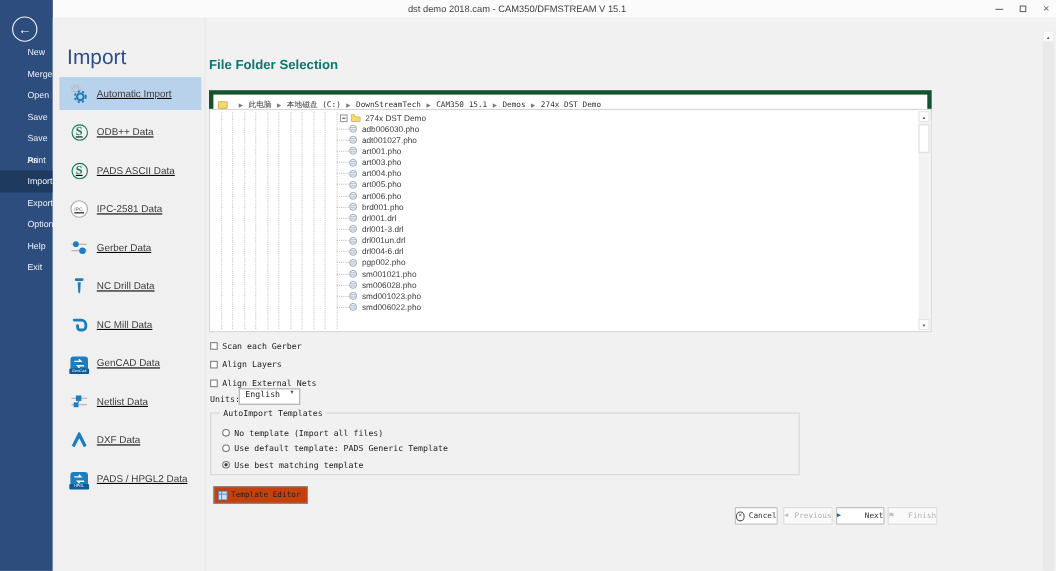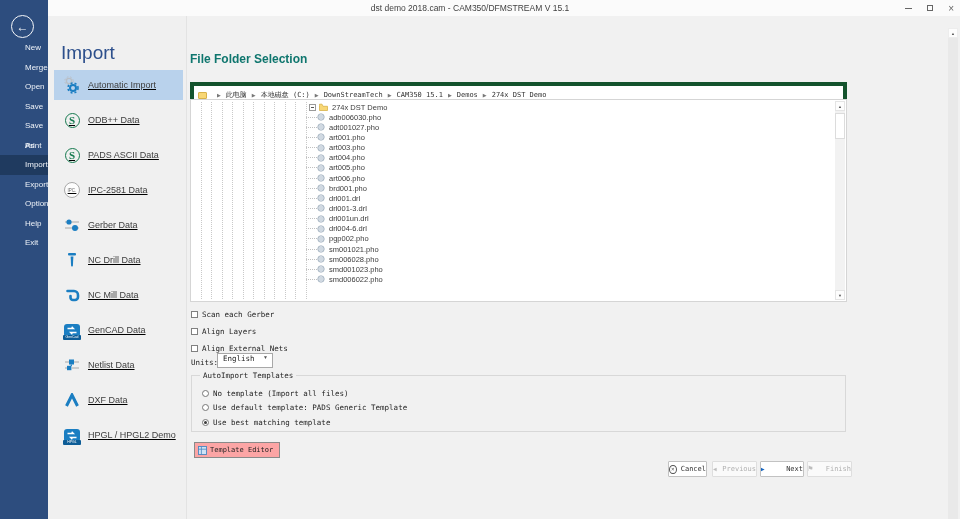--- a/index.html
+++ b/index.html
@@ -77,30 +77,30 @@
            font-family:"DejaVu Sans Mono", monospace; font-size:7.5px; color:#222; }
   .cbox { width:7px; height:7px; border:1px solid #808080; background:#fff; flex:0 0 7px; }
 
   .units-label { position:absolute; left:4px; top:342px; font-family:"DejaVu Sans Mono", monospace;
                  font-size:7.5px; color:#222; }
   .dropdown { position:absolute; left:30px; top:337px; width:56px; height:15px; background:#fff;
               border:1px solid #a8a8a8; display:flex; align-items:flex-start; }
   .dd-value { font-family:"DejaVu Sans Mono", monospace; font-size:7.5px; color:#222; margin-left:5px; flex:1; }
   .dd-arrow { font-size:5px; color:#555; margin-right:4px; }
 
-  .groupbox { position:absolute; left:4px; top:359px; width:655px; height:57px; border:1px solid #d8d8d8; }
+  .groupbox { position:absolute; left:4px; top:359px; width:536px; height:57px; border:1px solid #d8d8d8; }
   .gb-legend { position:absolute; top:-5px; left:8px; background:#f1f1f1; padding:0 3px;
                font-family:"DejaVu Sans Mono", monospace; font-size:7.5px; color:#222; }
   .radrow { position:absolute; left:10px; display:flex; align-items:center; gap:4px;
             font-family:"DejaVu Sans Mono", monospace; font-size:7.5px; color:#222; }
   .radio { width:7px; height:7px; border:1px solid #777; border-radius:50%; background:#fff;
            flex:0 0 7px; display:flex; }
   .radio.sel::after { content:""; width:3px; height:3px; border-radius:50%; background:#3a3a3a; margin:auto; }
 
-  .te-btn { position:absolute; left:7px; top:426px; height:16px; background:#fca5a5; border:1px solid #8a8a8a;
+  .te-btn { position:absolute; left:7px; top:426px; height:16px; background:#c2410c; border:1px solid #8a8a8a;
             display:inline-flex; align-items:center; gap:3px; padding:0 6px 0 3px;
             font-family:"DejaVu Sans Mono", monospace; font-size:7px; color:#222; }
 
   .fbtn { position:absolute; top:445px; height:16px; background:#fff; border:1px solid #c2c2c2; border-radius:1px;
           display:flex; align-items:center; justify-content:space-between; gap:4px;
           font-family:"DejaVu Sans Mono", monospace; font-size:7px; color:#333; }
   .fbtn.disabled { color:#b0b0b0; border-color:#dedede; background:#fafafa; }
   .cancel-ico { width:9px; height:9px; border:1px solid #555; border-radius:50%; color:#555; font-size:6px;
                 line-height:6px; display:flex; align-items:center; justify-content:center; }
   .tri { font-size:6px; line-height:6px; }
@@ -246,21 +246,21 @@
 
     <div class="ip-item">
       <span class="ip-ico">
         <span class="box-ico">
           <svg width="12" height="9">
               <path d="M1.5 2.5h6l-1.8-1.8M10.5 6.5h-6l1.8 1.8" stroke="#fff" stroke-width="1.3" fill="none"></path>
             </svg>
           <i class="box-tag">HPGL</i>
         </span>
         </span>
-      <span class="ip-label">HPGL / HPGL2 Demo</span>
+      <span class="ip-label">PADS / HPGL2 Data</span>
     </div>
 
   </div>
 </div>
 
 <div class="main">
   <div class="heading">File Folder Selection</div>
 
   <div class="crumbbar">
     <span class="folder-ico"></span>

